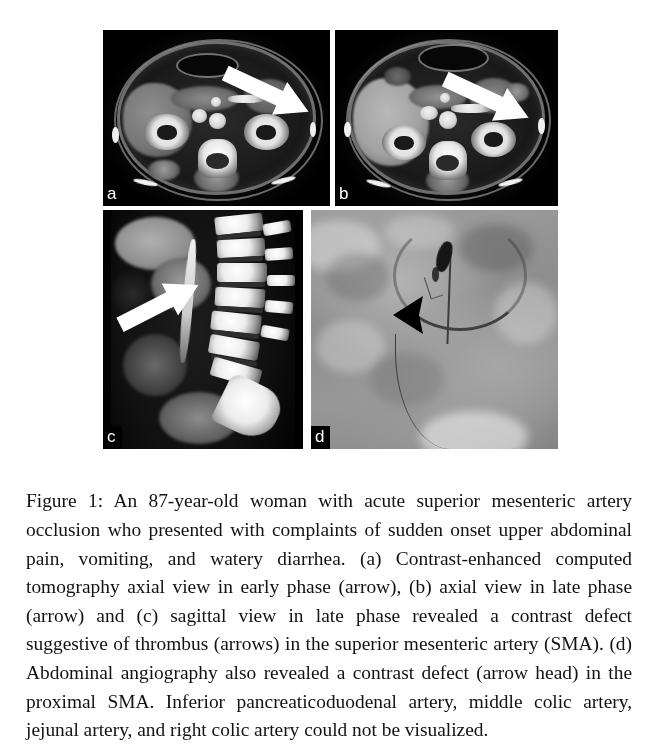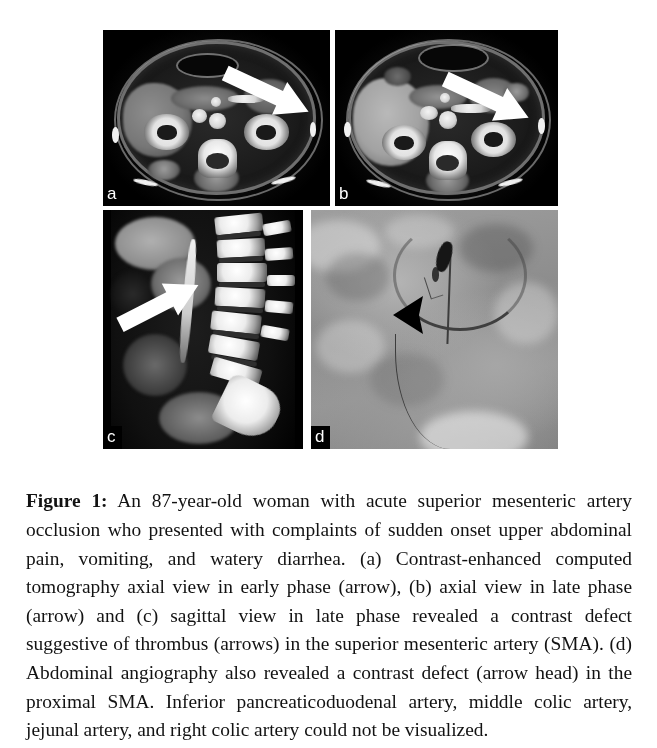--- a/index.html
+++ b/index.html
@@ -236,21 +236,21 @@
     top: 468px;
     width: 606px;
     font-size: 19.4px;
     line-height: 28.6px;
     text-align: justify;
     text-justify: inter-word;
     color: #121212;
     hyphens: none;
   }
   #caption-label {
-    font-weight: bold;
+    font-weight: normal;
   }
 </style>
 </head>
 <body>
 
 <div id="figure-block">
 
   <div class="panel-row" id="panel-row-top">
 
     <div class="panel" id="panel-a">

